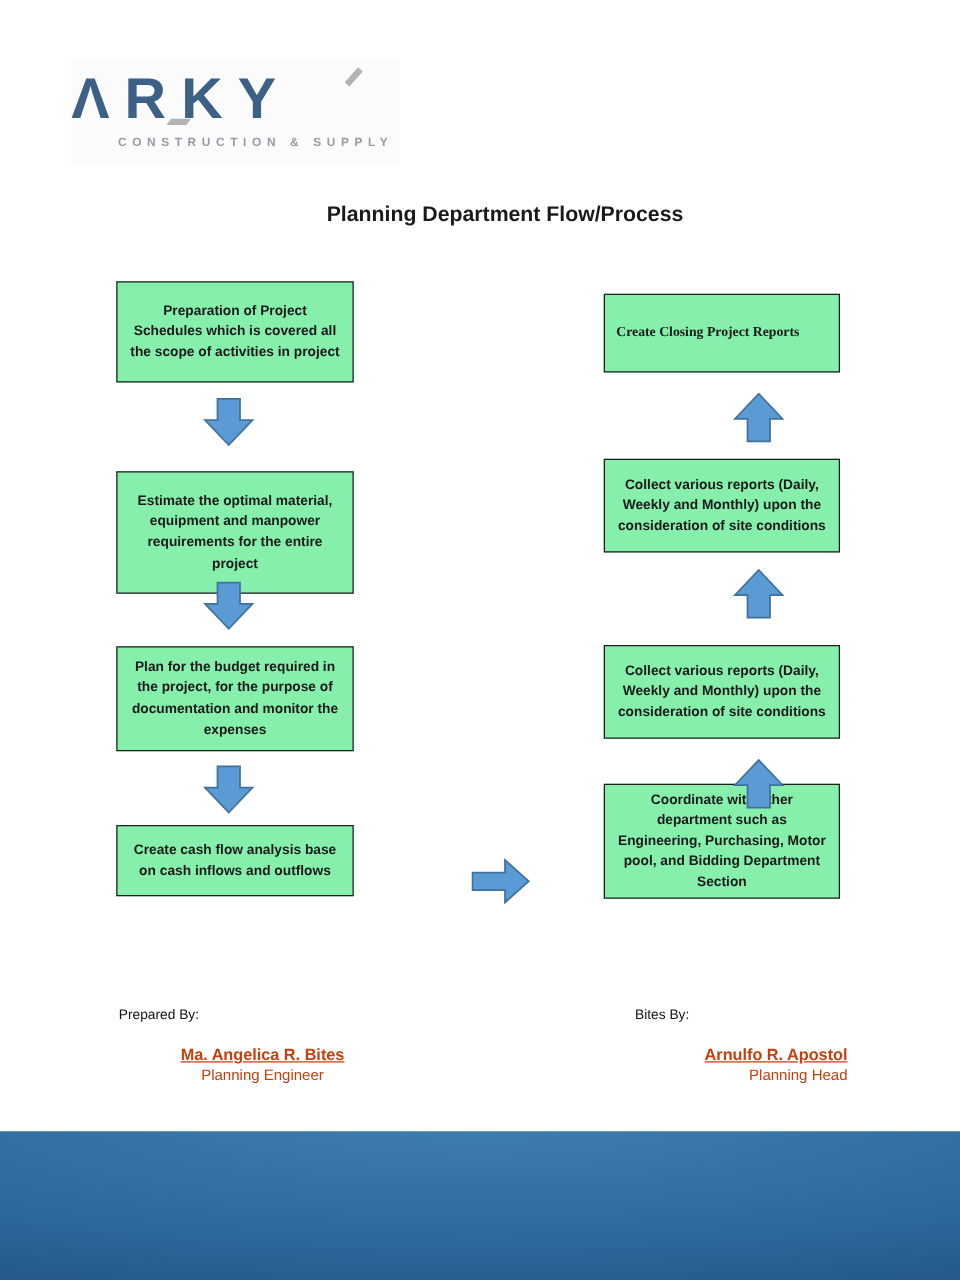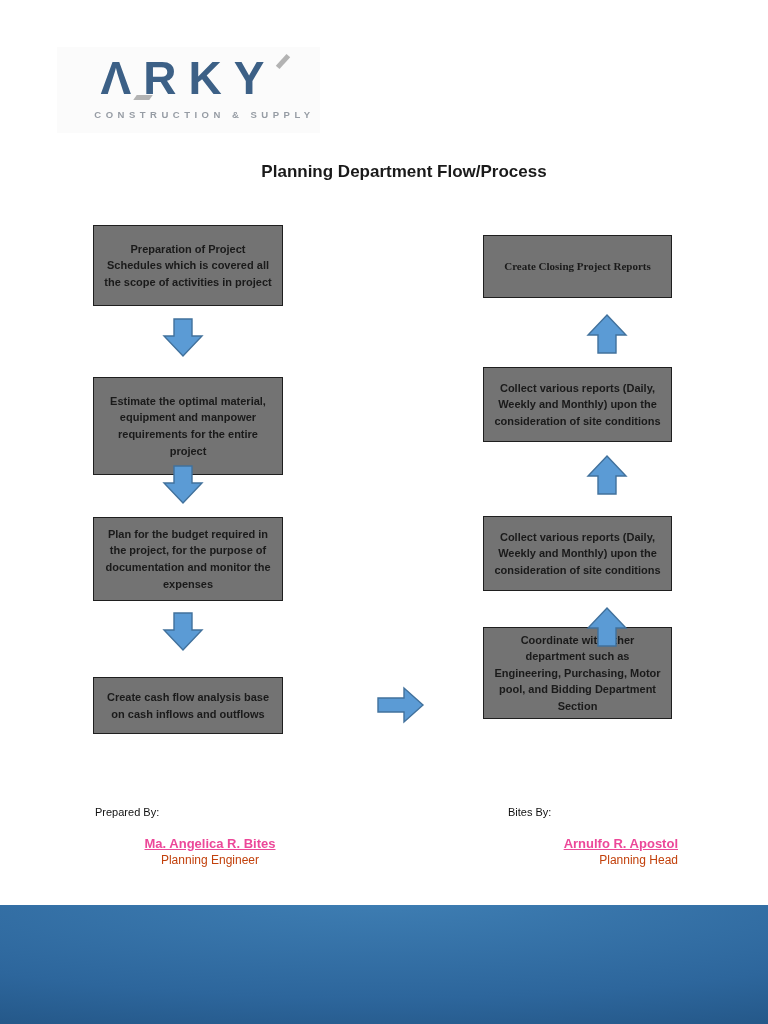--- a/index.html
+++ b/index.html
@@ -7,52 +7,52 @@
     width:768px;height:1024px;position:relative;overflow:hidden;
     background:#ffffff;
     font-family:"Liberation Sans","DejaVu Sans",sans-serif;
     -webkit-font-smoothing:antialiased;
   }
   .page{position:absolute;left:0;top:0;width:768px;height:905px;background:#ffffff;}
 
   
   .logo-wrap{position:absolute;left:57px;top:47px;width:263px;height:86px;background:#fbfbfb;}
   .logo-brand{
-    position:absolute;left:0;top:8px;width:100%;text-align:center;
+    position:absolute;left:0;top:8px;width:100%;
     font-size:46px;font-weight:bold;letter-spacing:12px;color:#3c6086;
     font-family:"Liberation Sans",sans-serif;line-height:1;
   }
   .logo-accent-a{position:absolute;left:78px;top:48px;width:16px;height:5px;background:#b3b3b3;transform:skewX(-35deg);}
   .logo-accent-y{position:absolute;left:218px;top:12px;width:16px;height:5px;background:#b3b3b3;transform:rotate(-48deg);}
   .logo-tagline{
     position:absolute;left:16px;top:62px;width:100%;text-align:center;
     font-size:9.5px;letter-spacing:4.5px;color:#969ca4;font-weight:bold;
   }
 
   
   .doc-title{
     position:absolute;left:0;top:162px;width:808px;text-align:center;
     font-size:17px;font-weight:bold;color:#1a1a1a;
   }
 
   
   .fbox{
-    position:absolute;box-sizing:border-box;background:#737373;
+    position:absolute;box-sizing:border-box;background:#86efac;
     border:1.7px solid #1f1f1f;
     font-size:11px;font-weight:bold;color:#1a1a1a;
     text-align:center;line-height:16.6px;
-    display:flex;align-items:center;justify-content:center;
+    display:flex;align-items:center;justify-content:flex-start;
     padding:4px 9px;
   }
   .col-left{left:93px;width:190px;}
   .col-right{left:483px;width:189px;}
   .l1{top:225px;height:81px;}
   .l2{top:377px;height:98px;}
   .l3{top:517px;height:84px;}
-  .l4{top:677px;height:57px;}
+  .l4{top:660px;height:57px;}
   .r1{top:235px;height:63px;font-family:Liberation Serif, serif;}
   .r2{top:367px;height:75px;}
   .r3{top:516px;height:75px;}
   .r4{top:627px;height:92px;}
 
   
   .arrow{position:absolute;}
   .a-down1{left:162px;top:318px;}
   .a-down2{left:162px;top:465px;}
   .a-down3{left:162px;top:612px;}
@@ -61,21 +61,21 @@
   .a-up3{left:586px;top:606px;}
   .a-right{left:377px;top:686px;}
 
   
   .signoff-label{position:absolute;font-size:11px;color:#111;}
   .prep-label{left:95px;top:806px;}
   .noted-label{left:508px;top:806px;}
   .sig-block{position:absolute;text-align:center;}
   .sig-left{left:120px;top:835px;width:180px;}
   .sig-right{left:498px;top:835px;width:180px;text-align:right;}
-  .sig-name{font-size:13px;font-weight:bold;text-decoration:underline;color:#ec4899;line-height:17px;}
+  .sig-name{font-size:13px;font-weight:bold;text-decoration:underline;color:#c2410c;line-height:17px;}
   .sig-title{font-size:12px;color:#c2410c;line-height:16px;}
 
   
   .bottom-band{
     position:absolute;left:0;top:905px;width:768px;height:119px;
     background:radial-gradient(ellipse 140% 160% at 50% -10%, #3f7fb4 0%, #2d669c 55%, #1c4a76 100%);
   }
 </style>
 </head>
 <body>

